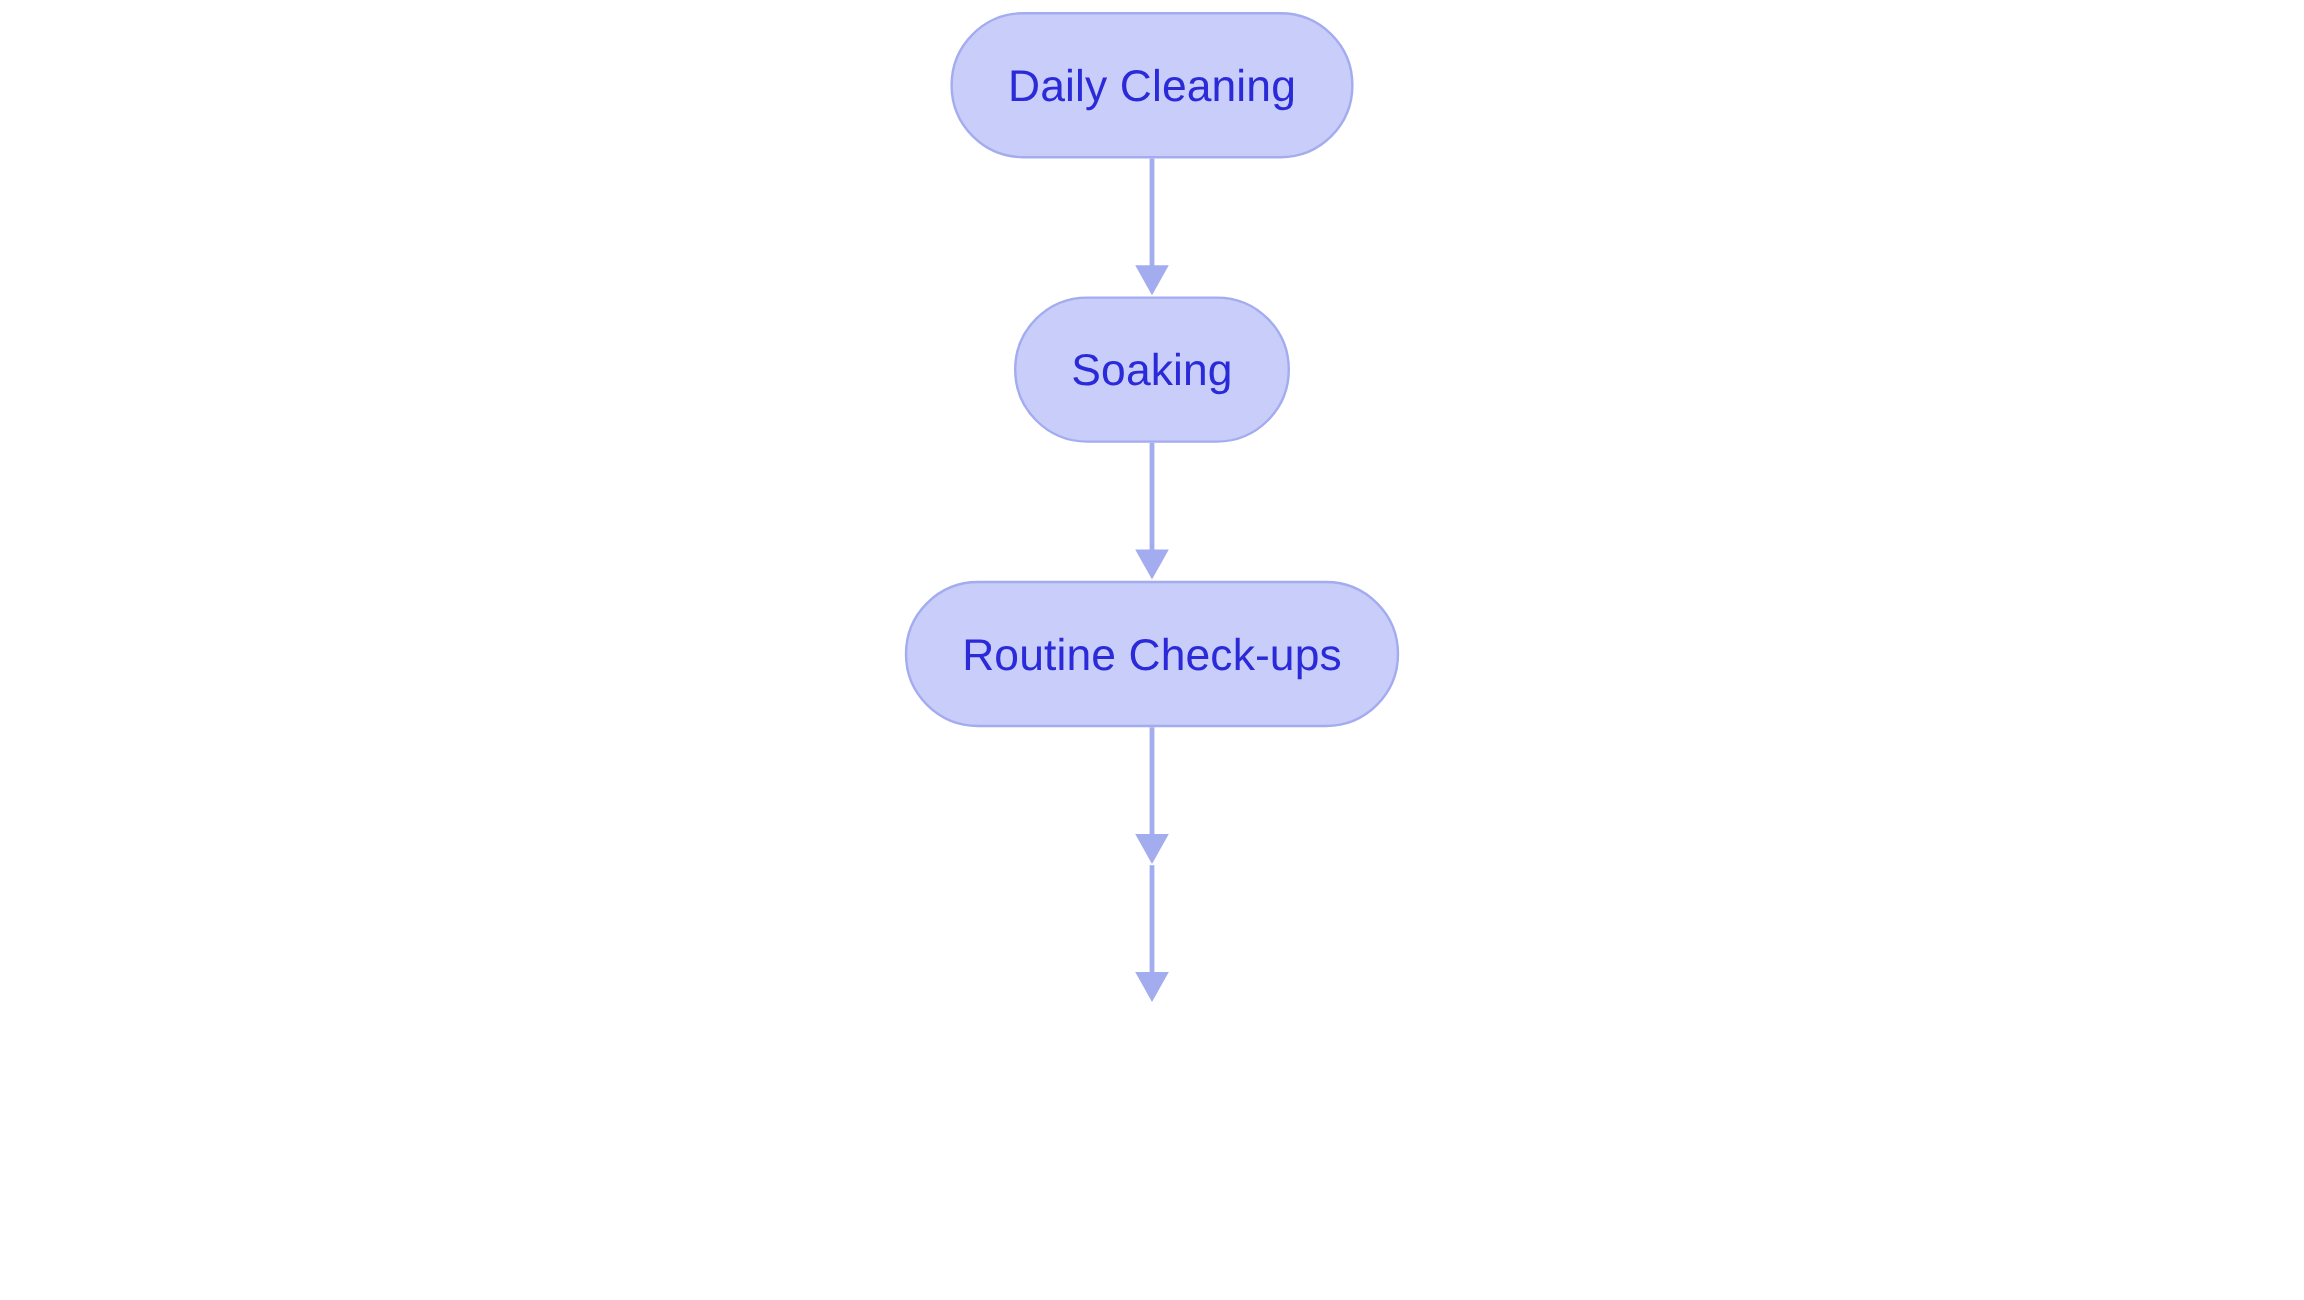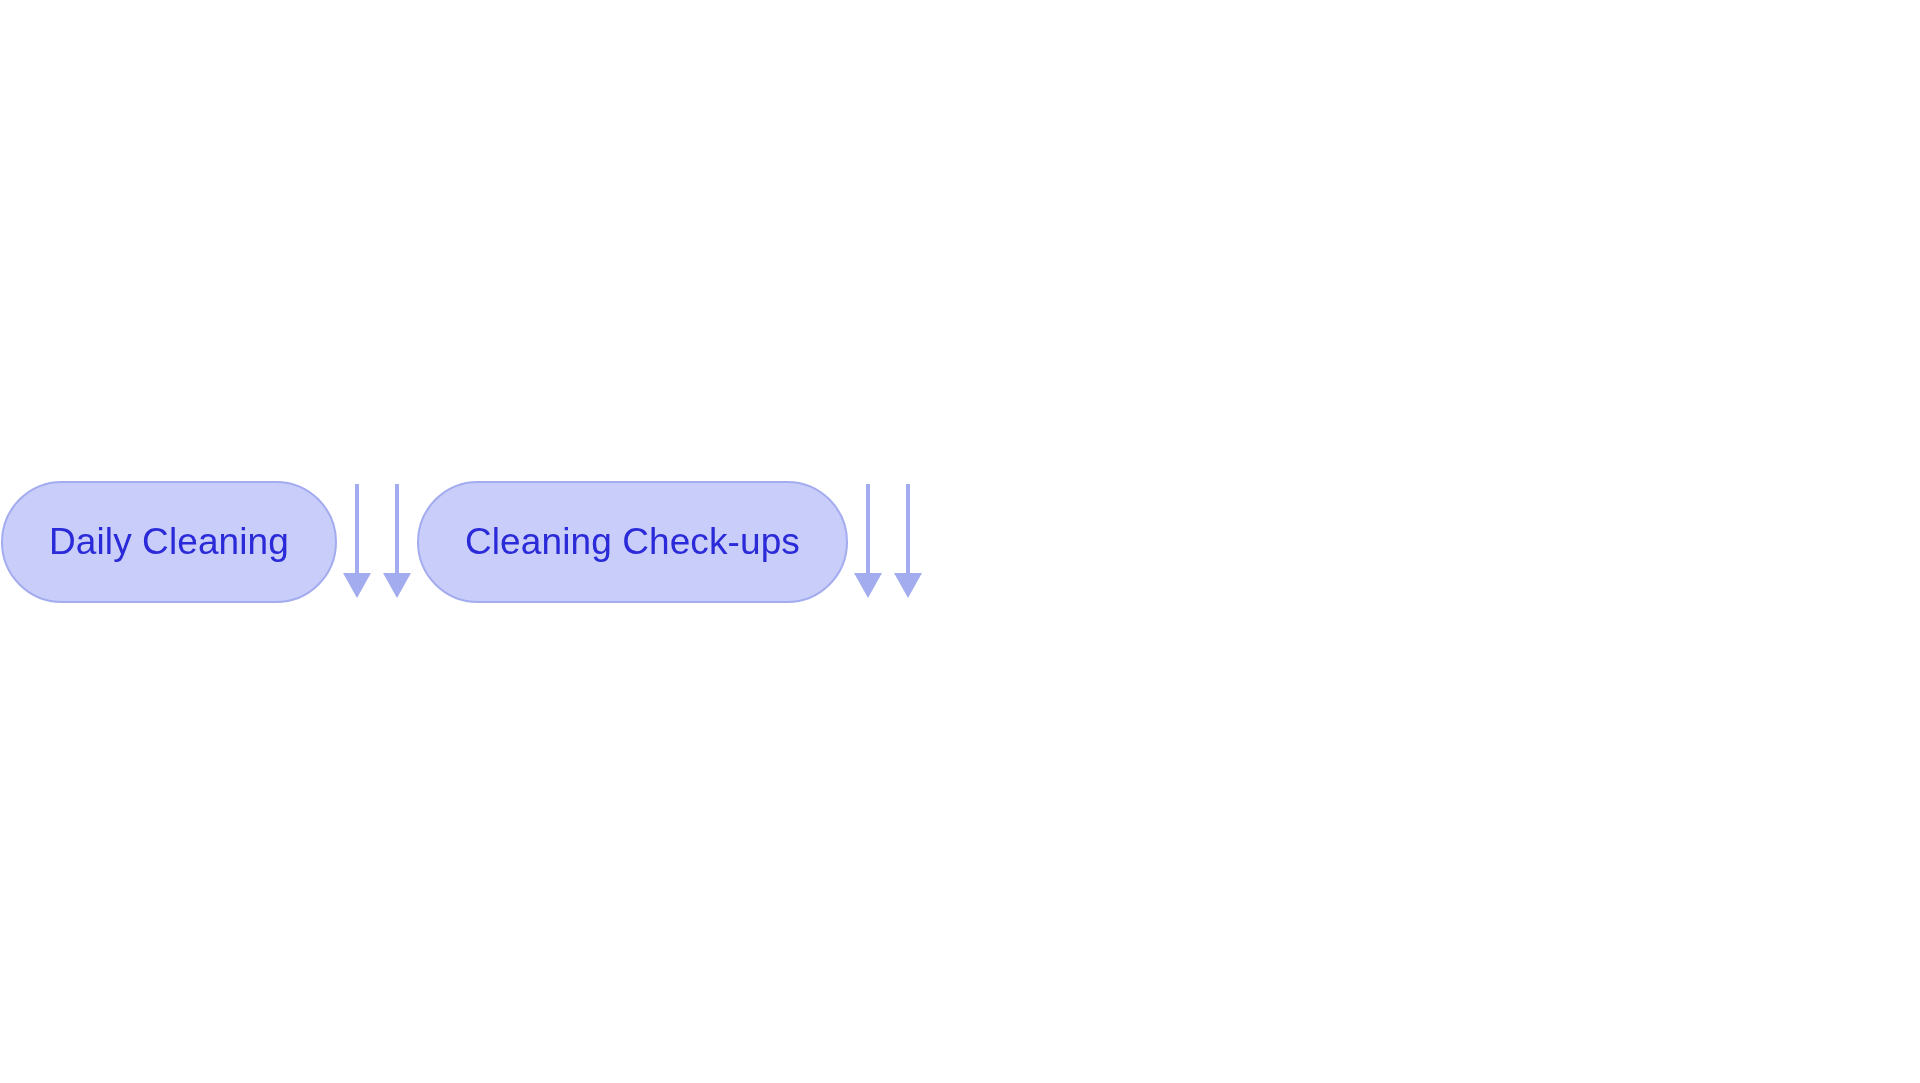--- a/index.html
+++ b/index.html
@@ -22,21 +22,21 @@
     background: #ffffff;
   }
 
   .flow-column {
     position: absolute;
     left: 0;
     top: 0;
     width: 1920px;
     height: 1083px;
     display: flex;
-    flex-direction: row;
+    flex-direction: column;
     align-items: center;
     justify-content: flex-start;
   }
 
   
   .flow-node {
     box-sizing: border-box;
     height: 122px;
     border-radius: 61px;
     background: #c9cdfa;
@@ -95,28 +95,31 @@
 
     <div class="flow-node">
       <span class="flow-node-label">Daily Cleaning</span>
     </div>
 
     <div class="flow-connector">
       <div class="connector-line"></div>
       <div class="connector-arrowhead"></div>
     </div>
 
+    <div class="flow-node">
+      <span class="flow-node-label">Soaking</span>
+    </div>
 
     <div class="flow-connector">
       <div class="connector-line"></div>
       <div class="connector-arrowhead"></div>
     </div>
 
     <div class="flow-node">
-      <span class="flow-node-label">Cleaning Check-ups</span>
+      <span class="flow-node-label">Routine Check-ups</span>
     </div>
 
     <div class="flow-connector">
       <div class="connector-line"></div>
       <div class="connector-arrowhead"></div>
     </div>
 
 
     <div class="flow-connector">
       <div class="connector-line"></div>

